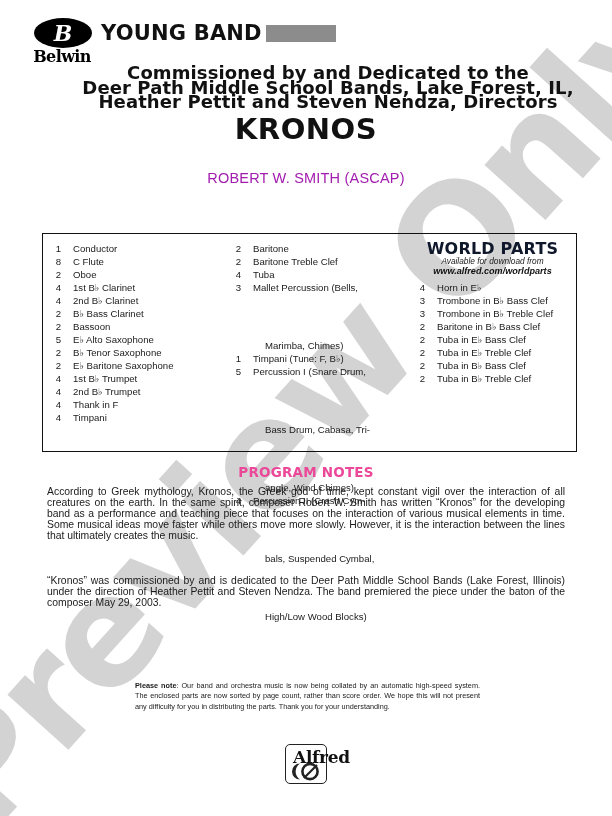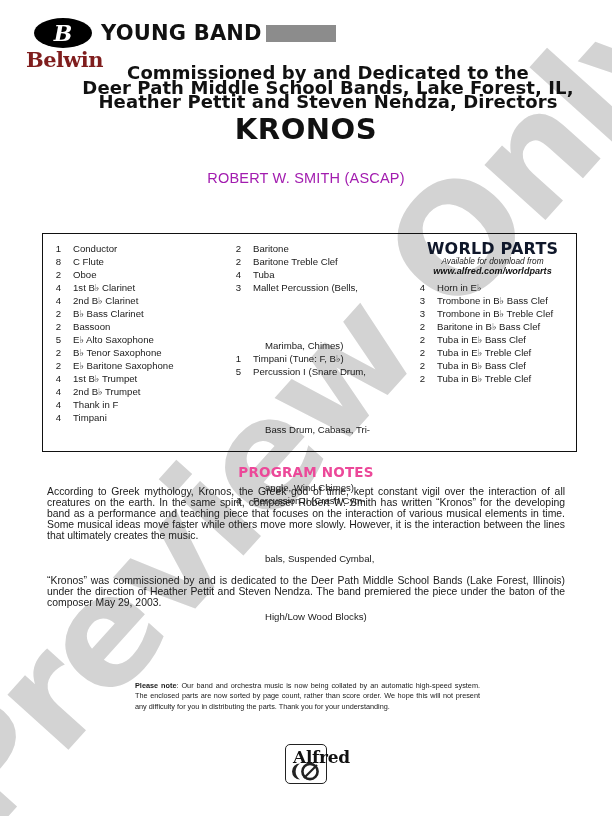--- a/index.html
+++ b/index.html
@@ -83,23 +83,23 @@
     text-align: center;
   }
   .belwin-word {
     position: absolute;
     left: 0;
     top: 29px;
     width: 72px;
     text-align: center;
     font-family: "DejaVu Serif", serif;
     font-weight: bold;
-    font-size: 21px;
+    font-size: 16px;
     letter-spacing: -0.6px;
-    color: #7f1d1d;
+    color: #000000;
   }
   .series-title {
     position: absolute;
     left: 101px;
     top: 21px;
     font-family: "DejaVu Sans", sans-serif;
     font-weight: bold;
     font-size: 21px;
     letter-spacing: 0.2px;
     color: #111;

